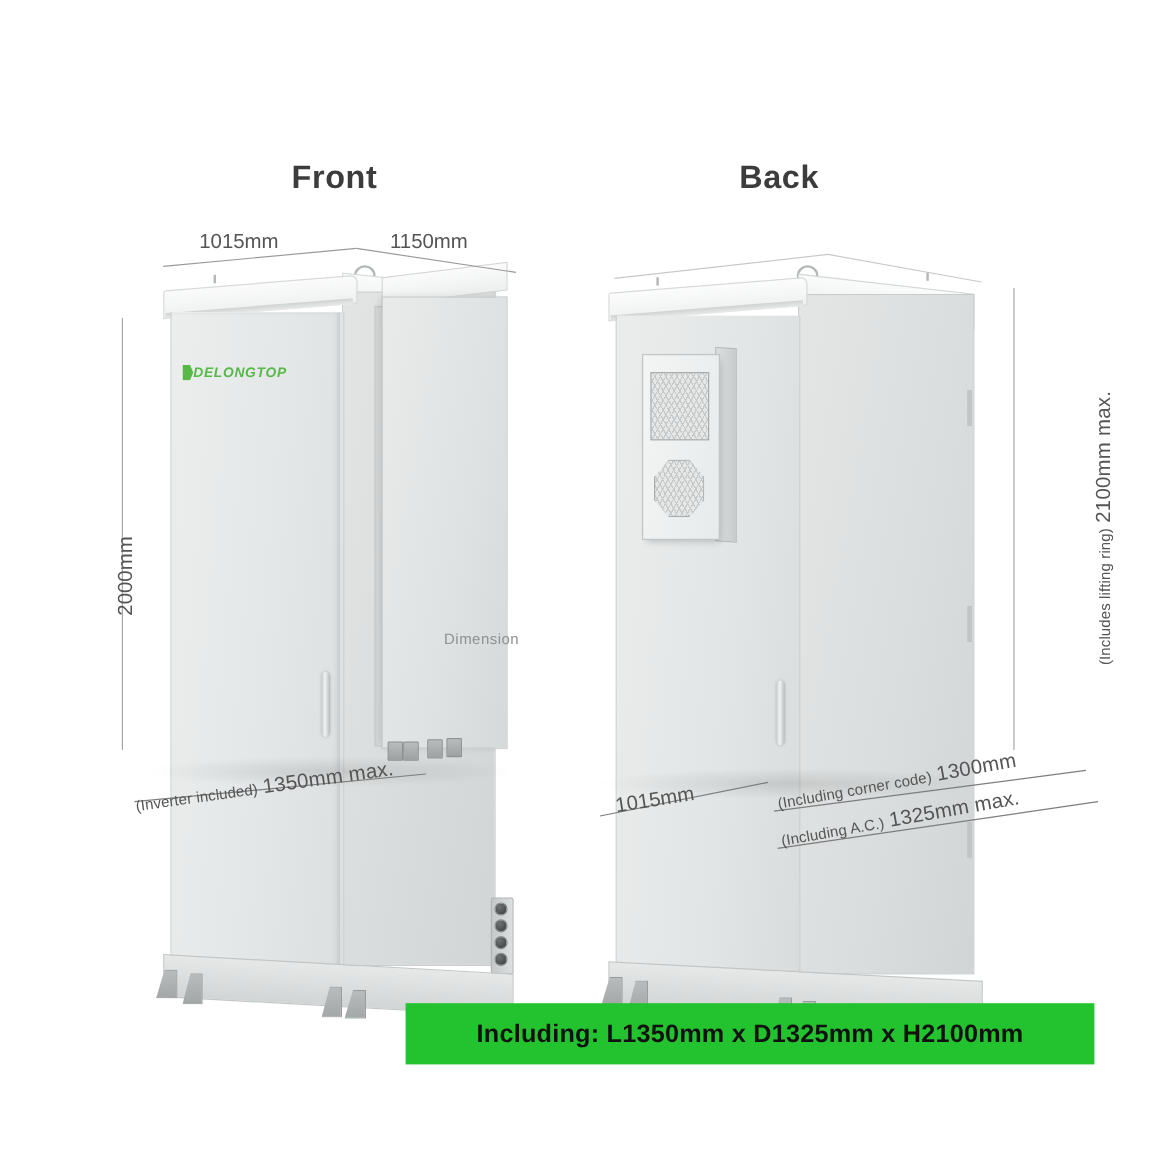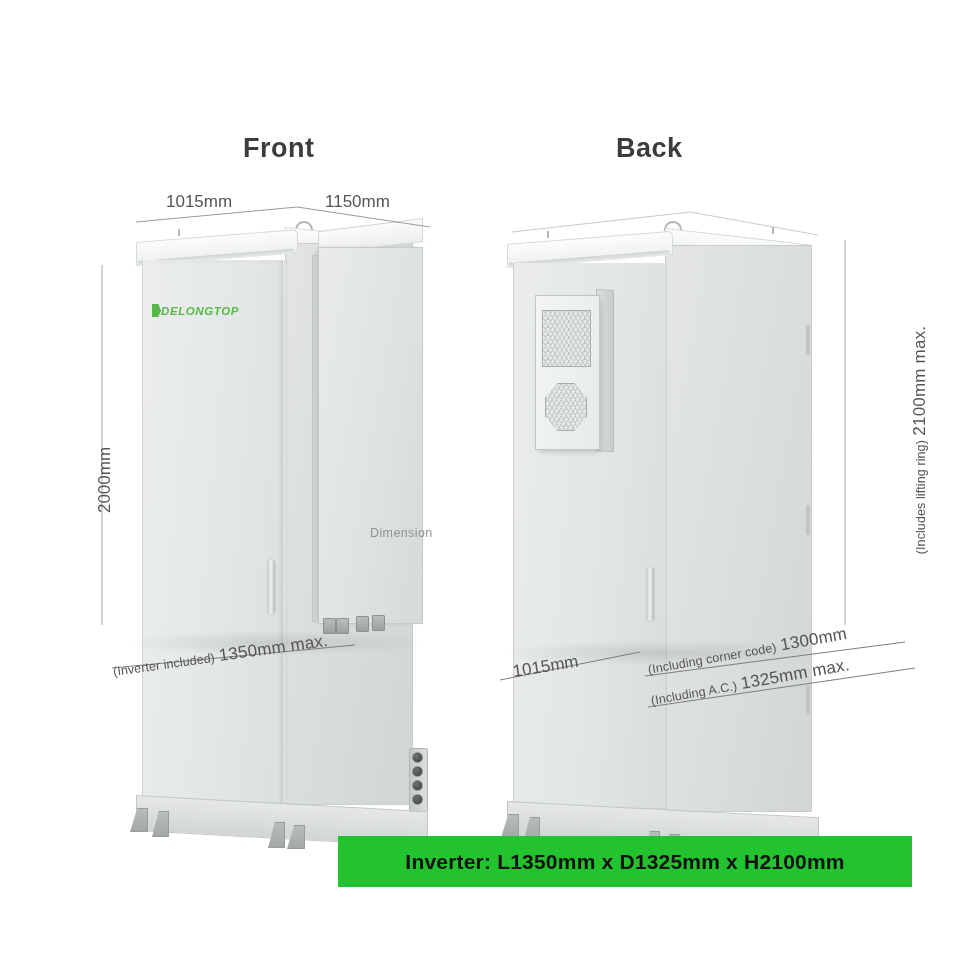--- a/index.html
+++ b/index.html
@@ -281,16 +281,16 @@
     <span class="small">(Including A.C.)</span>
     <span class="big">1325mm max.</span>
   </div>
 
   <div class="dim" id="dim-2100">
     <span class="small">(Includes lifting ring)</span>
     <span class="big">2100mm  max.</span>
   </div>
 
   <div id="banner" style="background: rgb(34, 195, 46);">
-    <span id="banner-text" style="color: rgb(17, 17, 17);">Inverter: L1350mm x D1325mm x H2100mm</span>
+    <span id="banner-text" style="color: rgb(17, 17, 17);">Including: L1350mm x D1325mm x H2100mm</span>
   </div>
 
 </div>
 
 </body></html>

